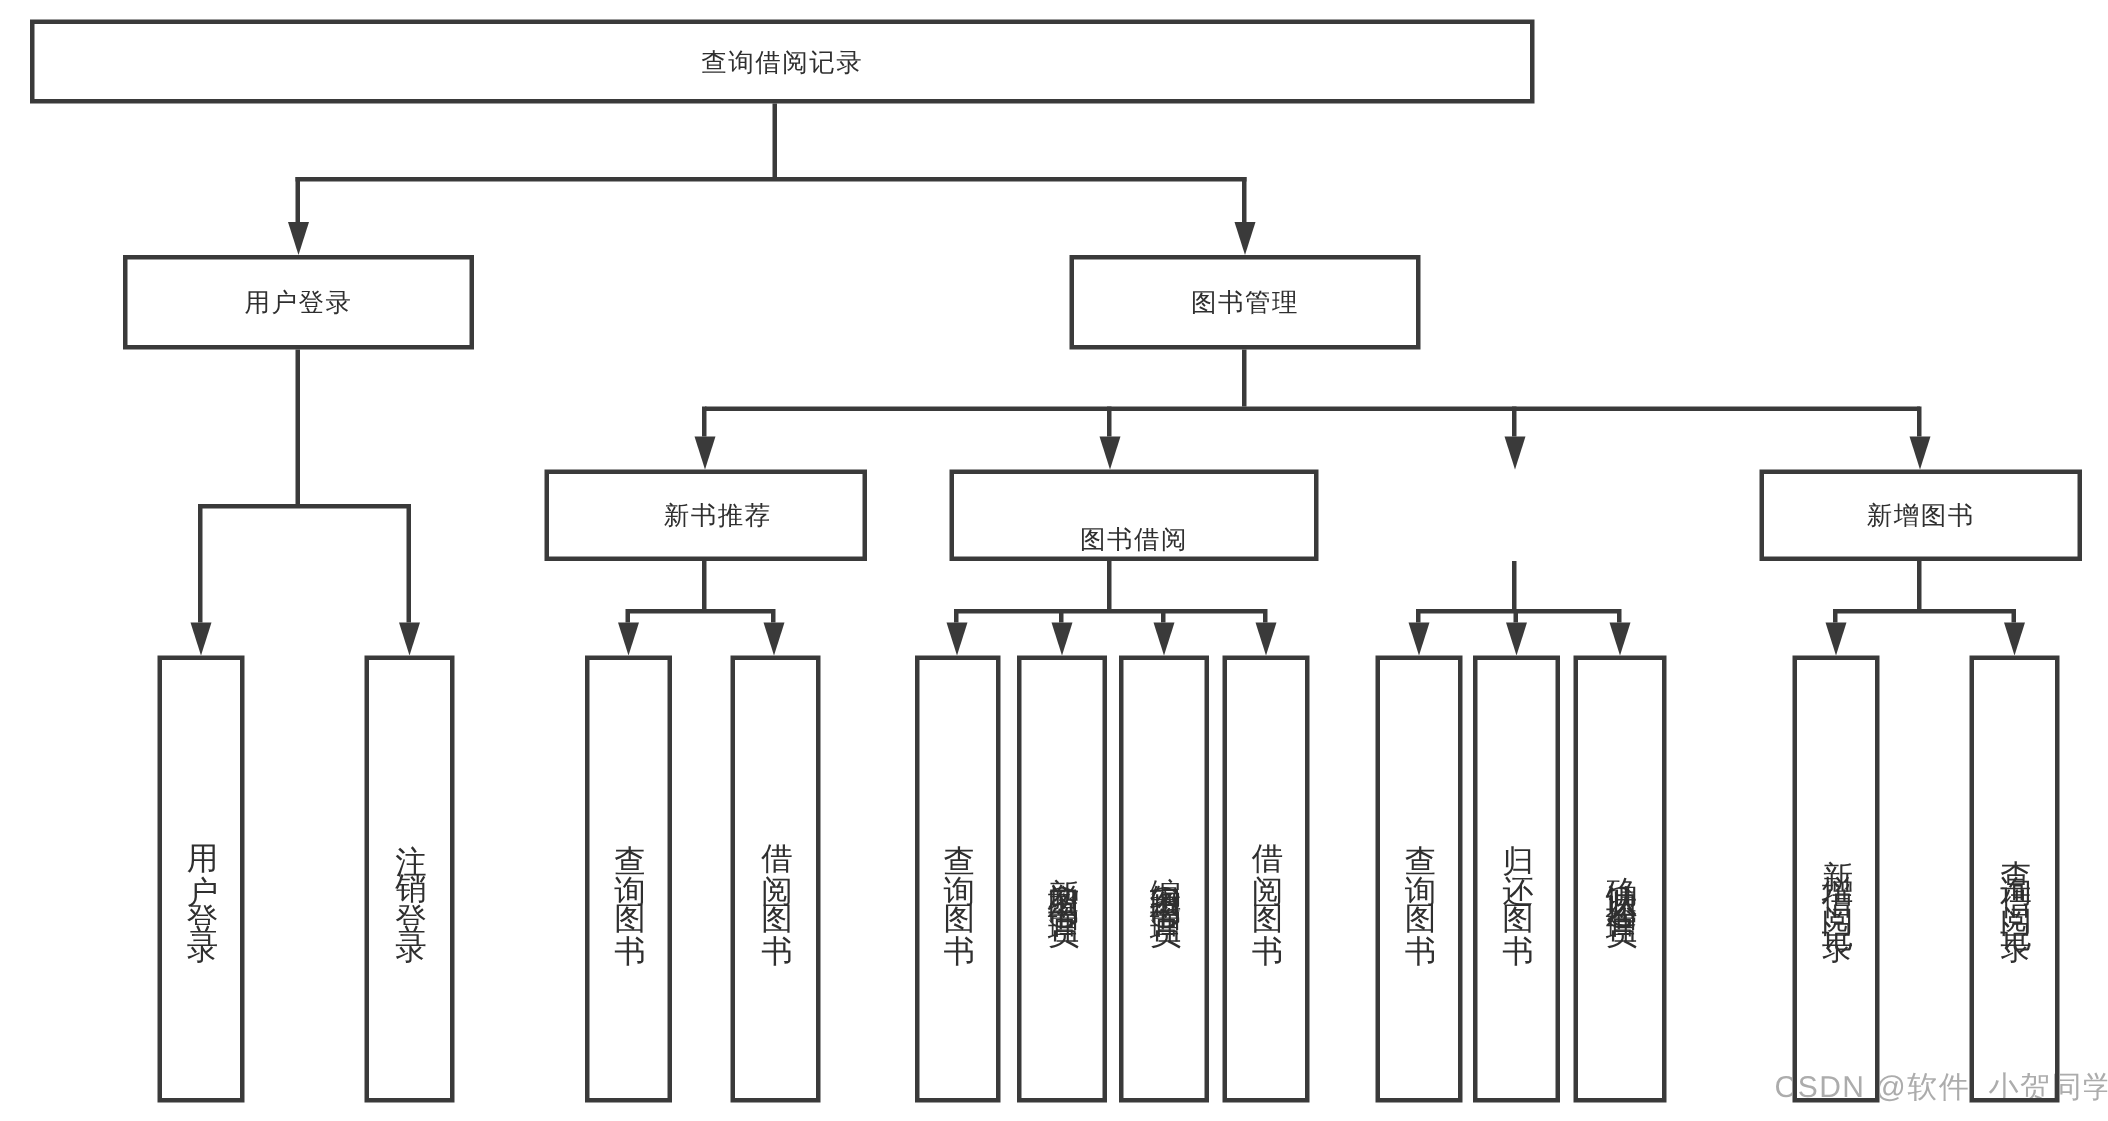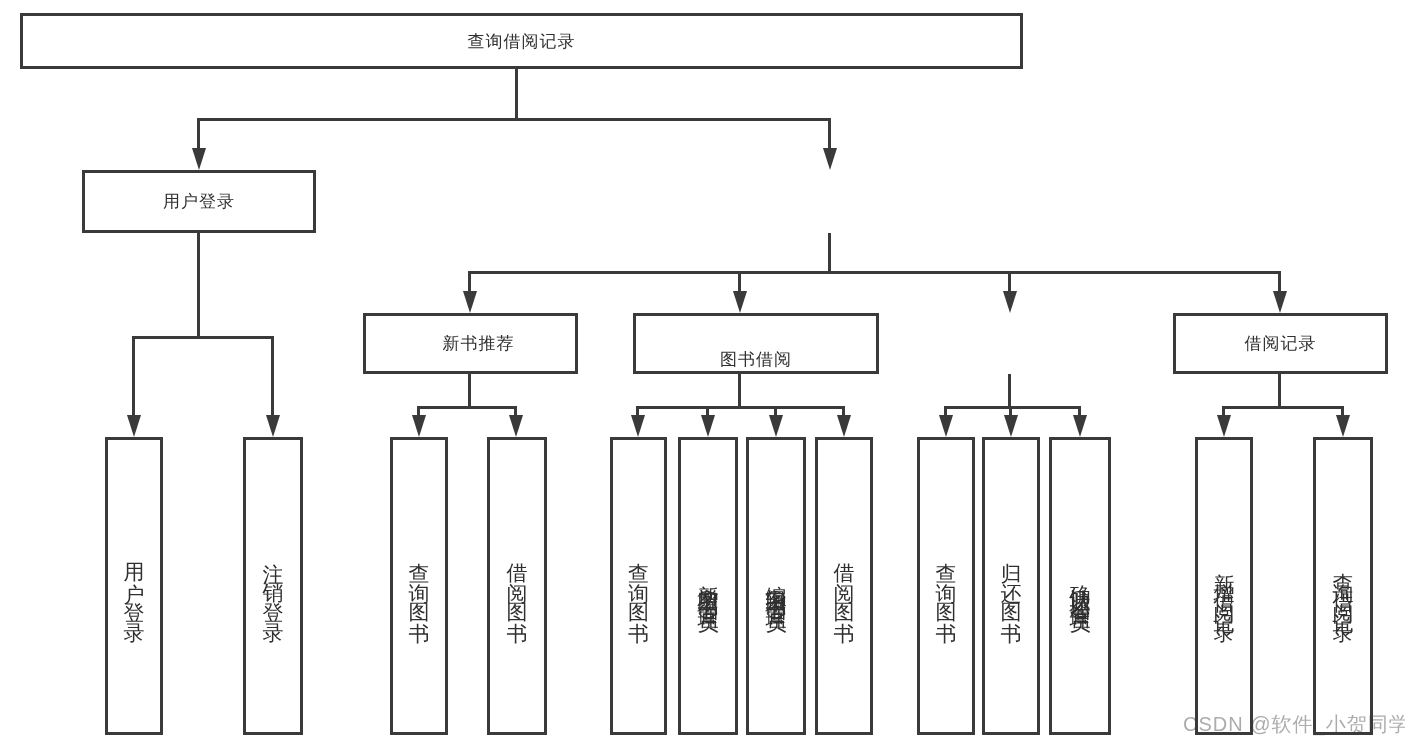--- a/index.html
+++ b/index.html
@@ -48,20 +48,23 @@
   <div class="line" style="left:515px; top:69px; width:3px; height:49px;"></div>
   <div class="line" style="left:197px; top:118px; width:634px; height:3px;"></div>
   <div class="line" style="left:197px; top:118px; width:3px; height:32px;"></div>
   <div class="ah" style="left:192px; top:148px;"></div>
   <div class="line" style="left:828px; top:118px; width:3px; height:32px;"></div>
   <div class="ah" style="left:823px; top:148px;"></div>
 
   <div class="box" style="left:82px; top:170px; width:234px; height:63px;">
     <span class="h-label">用户登录</span>
   </div>
+  <div class="box" style="left:713px; top:170px; width:234px; height:63px;">
+    <span class="h-label">图书管理</span>
+  </div>
 
   <div class="line" style="left:197px; top:233px; width:3px; height:103px;"></div>
   <div class="line" style="left:134px; top:336px; width:140px; height:3px;"></div>
   <div class="line" style="left:132px; top:336px; width:3px; height:79px;"></div>
   <div class="ah" style="left:127px; top:415px;"></div>
   <div class="line" style="left:271px; top:336px; width:3px; height:79px;"></div>
   <div class="ah" style="left:266px; top:415px;"></div>
 
   <div class="line" style="left:828px; top:233px; width:3px; height:38px;"></div>
   <div class="line" style="left:470px; top:271px; width:810px; height:3px;"></div>
@@ -74,21 +77,21 @@
   <div class="line" style="left:1278px; top:271px; width:3px; height:20px;"></div>
   <div class="ah" style="left:1273px; top:291px;"></div>
 
   <div class="box" style="left:363px; top:313px; width:215px; height:61px;padding-left:16px;">
     <span class="h-label">新书推荐</span>
   </div>
   <div class="box" style="left:633px; top:313px; width:246px; height:61px;align-items:flex-end;">
     <span class="h-label">图书借阅</span>
   </div>
   <div class="box" style="left:1173px; top:313px; width:215px; height:61px;">
-    <span class="h-label">借阅记录</span>
+    <span class="h-label">新增图书</span>
   </div>
 
   <div class="line" style="left:468px; top:374px; width:3px; height:32px;"></div>
   <div class="line" style="left:419px; top:406px; width:97px; height:3px;"></div>
   <div class="line" style="left:417px; top:406px; width:3px; height:9px;"></div>
   <div class="ah" style="left:412px; top:415px;"></div>
   <div class="line" style="left:514px; top:406px; width:3px; height:9px;"></div>
   <div class="ah" style="left:509px; top:415px;"></div>
 
   <div class="line" style="left:738px; top:374px; width:3px; height:32px;"></div>

